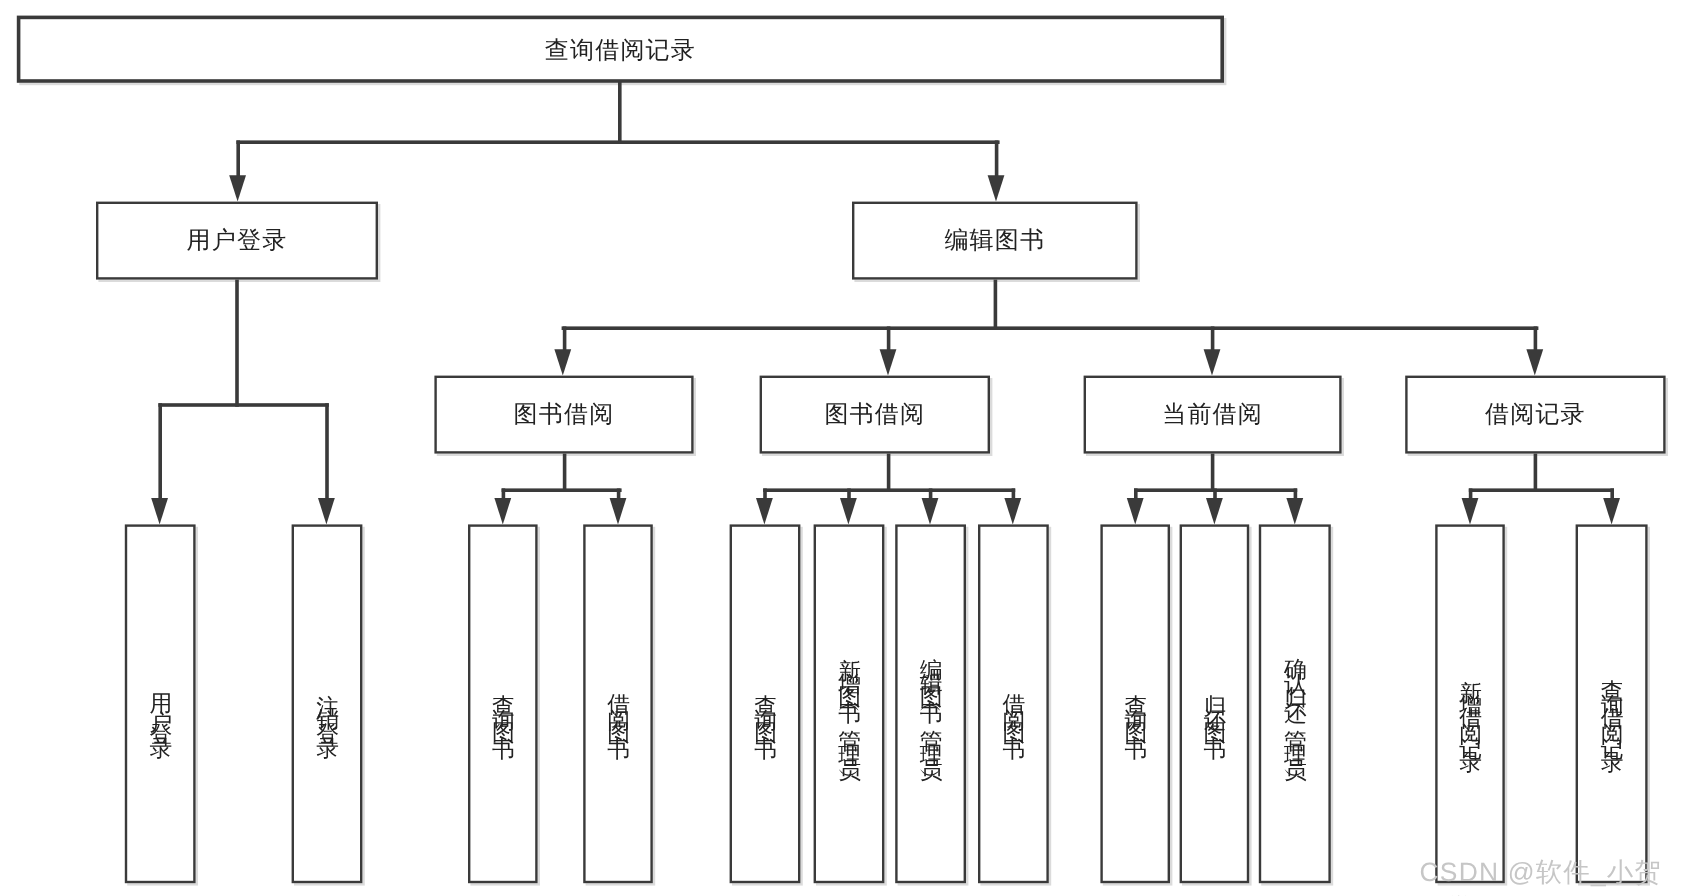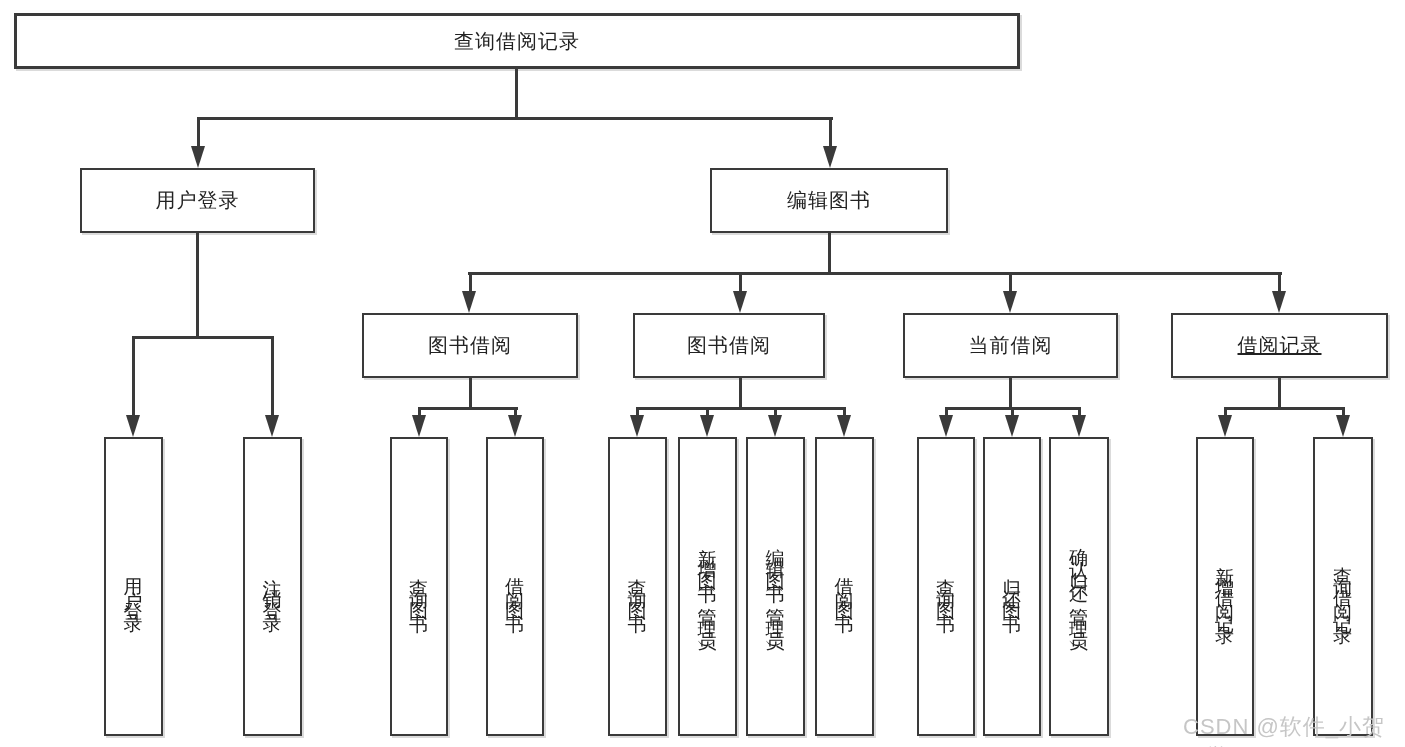--- a/index.html
+++ b/index.html
@@ -87,21 +87,21 @@
 
   <div class="node" style="left:362px;top:313px;width:216px;height:65px;">
     <span>图书借阅</span>
   </div>
   <div class="node" style="left:633px;top:313px;width:192px;height:65px;">
     <span>图书借阅</span>
   </div>
   <div class="node" style="left:903px;top:313px;width:215px;height:65px;">
     <span>当前借阅</span>
   </div>
-  <div class="node" style="left:1171px;top:313px;width:217px;height:65px;text-decoration:underline;">
+  <div class="node" style="left:1171px;top:313px;width:217px;height:65px;">
     <span>借阅记录</span>
   </div>
 
   <div class="vl" style="left:469px;top:378px;height:32px;"></div>
   <div class="hl" style="left:418px;top:407px;width:100px;"></div>
   <div class="vl" style="left:418px;top:407px;height:10px;"></div>
   <div class="ah" style="left:412px;top:415px;"></div>
   <div class="vl" style="left:514px;top:407px;height:10px;"></div>
   <div class="ah" style="left:508px;top:415px;"></div>
 

